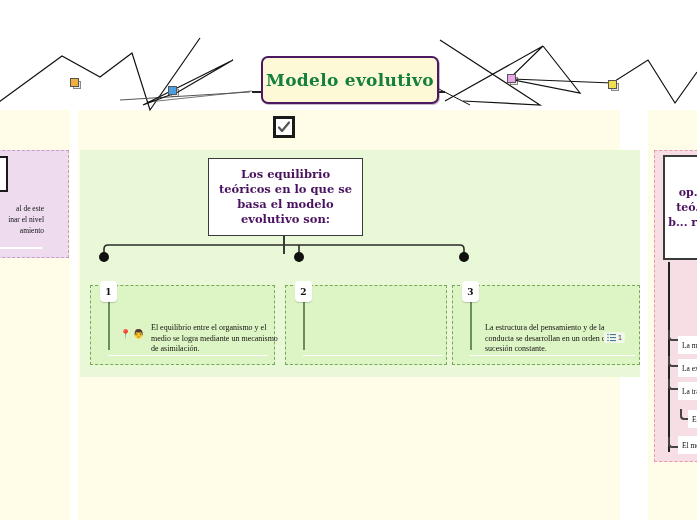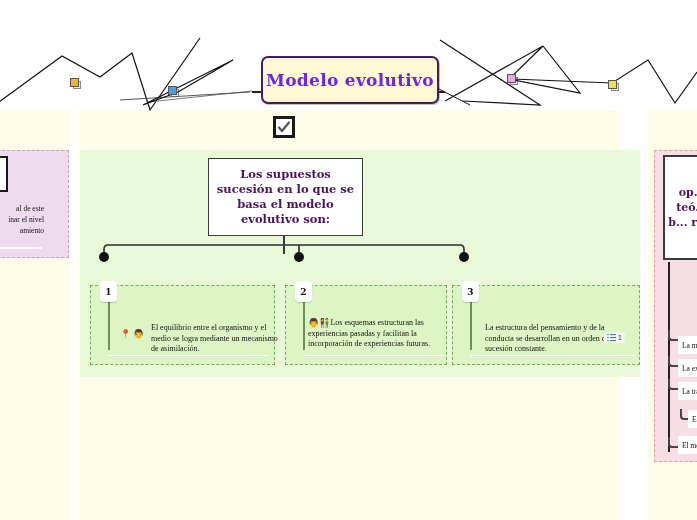--- a/index.html
+++ b/index.html
@@ -42,21 +42,21 @@
     position:absolute;left:261px;top:56px;width:174px;height:44px;
     background:#fdf8d6;
     border:2px solid #4b1a5e;
     border-radius:7px;
     display:flex;align-items:center;justify-content:center;
     box-shadow:1px 1px 0 rgba(90,60,110,.35);
     z-index:6;
   }
   .title-node span{
     font-family:"DejaVu Serif",serif;
-    font-weight:bold;font-size:17px;color:#6d28d9;
+    font-weight:bold;font-size:17px;color:#15803d;
     letter-spacing:.3px;
   }
   .title-stub-l{position:absolute;left:252px;top:91px;width:10px;height:2px;background:#222;z-index:5;}
   .title-stub-r{position:absolute;left:435px;top:91px;width:10px;height:2px;background:#222;z-index:5;}
 
   
   .checkbox{
     position:absolute;left:273px;top:116px;width:22px;height:22px;
     background:#fff;border:3px solid #1a1a1a;box-sizing:border-box;
     display:flex;align-items:center;justify-content:center;z-index:7;
@@ -202,21 +202,21 @@
     <span>Modelo evolutivo</span>
   </div>
 
   <div class="checkbox">
     <svg width="14" height="14" viewBox="0 0 14 14">
       <path d="M2 7.5 L5 11 L12 2.5" fill="none" stroke="#555" stroke-width="2.2" stroke-linecap="round" stroke-linejoin="round"></path>
     </svg>
   </div>
 
   <div class="stmt">
-    <span>Los supuestos sucesión en lo que se basa el modelo evolutivo son:</span>
+    <span>Los equilibrio teóricos en lo que se basa el modelo evolutivo son:</span>
   </div>
   <div class="stmt-drop"></div>
 
   <svg class="bus" viewBox="0 0 697 520">
     <path d="M104,262 L104,249 Q104,245 108,245 L460,245 Q464,245 464,249 L464,262" fill="none" stroke="#2a2a2a" stroke-width="1.6"></path>
     <path d="M299,245 L299,262" fill="none" stroke="#2a2a2a" stroke-width="1.6"></path>
   </svg>
   <div class="dot" style="left:99px;top:252px;"></div>
   <div class="dot" style="left:294px;top:252px;"></div>
   <div class="dot" style="left:459px;top:252px;"></div>
@@ -228,21 +228,20 @@
       <span class="emoji">📍</span>
       <span class="emoji">👨</span>
     </div>
     <div class="ctext">El equilibrio entre el organismo y el medio se logra mediante un mecanismo de asimilación.</div>
     <div class="child-underline"></div>
   </div>
 
   <div class="child c2">
     <div class="badge">2</div>
     <div class="child-stem"></div>
-    <div class="ctext"><span class="emoji">👨</span><span class="emoji">👫</span><span>Los esquemas estructuran las experiencias pasadas y facilitan la incorporación de experiencias futuras.</span></div>
     <div class="child-underline"></div>
   </div>
 
   <div class="child c3">
     <div class="badge">3</div>
     <div class="child-stem"></div>
     <div class="ctext">La estructura del pensamiento y de la conducta se desarrollan en un orden de sucesión constante.</div>
     <div class="listbadge">
       <svg width="9" height="9" viewBox="0 0 9 9">
         <circle cx="1" cy="1.5" r="0.8" fill="#4a7a9a"></circle>

